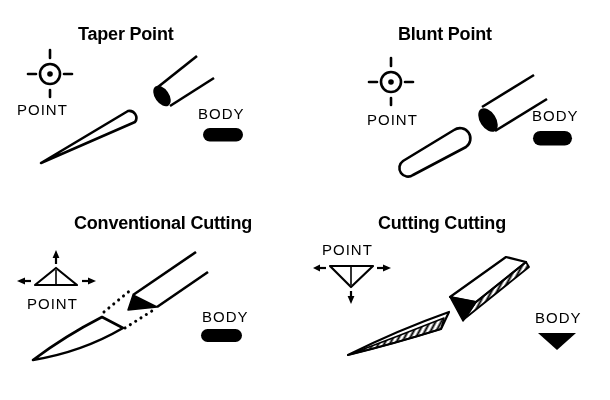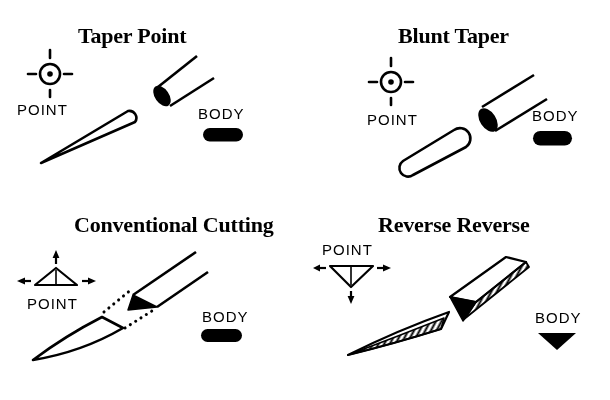--- a/index.html
+++ b/index.html
@@ -3,22 +3,22 @@
 <meta charset="utf-8">
 <style>
   html,body{margin:0;padding:0;background:#ffffff;}
   .canvas{
     position:relative;width:610px;height:400px;background:#ffffff;
     font-family:"Liberation Sans", sans-serif;color:#000;overflow:hidden;
   }
   .quadrant{position:absolute;width:305px;height:200px;}
   .quadrant svg{position:absolute;left:0;top:0;}
   .q-title{
-    position:absolute;margin:0;font-size:22px;font-weight:bold;
-    letter-spacing:-0.2px;white-space:nowrap;line-height:1;font-family:Liberation Serif, serif;
+    position:absolute;margin:0;font-size:18px;font-weight:bold;
+    letter-spacing:-0.2px;white-space:nowrap;line-height:1;
   }
   .lbl{
     position:absolute;font-size:15px;letter-spacing:1px;
     white-space:nowrap;line-height:1;
   }
 </style>
 </head>
 <body>
 
 <div class="canvas">
@@ -61,21 +61,21 @@
       <g>
         <path d="M 98,161 L 149,130 A 10,10 0 0 1 161,147 L 108,175 A 8.6,8.6 0 0 1 98,161 Z" fill="#fff" stroke="#000" stroke-width="2.6" stroke-linejoin="round"></path>
       </g>
       <g>
         <line x1="177" y1="107" x2="229" y2="75" stroke="#000" stroke-width="2.6"></line>
         <line x1="190" y1="131" x2="242" y2="99" stroke="#000" stroke-width="2.6"></line>
         <ellipse cx="183" cy="120" rx="13" ry="8" transform="rotate(57 183 120)" fill="#000"></ellipse>
       </g>
       <rect x="228" y="131" width="39" height="14.5" rx="7.25" fill="#000"></rect>
     </svg>
-    <h2 class="q-title" style="left:93px;top:25px;">Blunt Taper</h2>
+    <h2 class="q-title" style="left:93px;top:25px;">Blunt Point</h2>
     <span class="lbl" style="left:62px;top:112px;">POINT</span>
     <span class="lbl" style="left:227px;top:108px;">BODY</span>
   </section>
 
   <section class="quadrant" style="left:0;top:200px;">
     <svg width="305" height="200" viewBox="0 0 305 200">
       <g>
         <path d="M 56,68 L 77,85 L 35,85 Z" fill="#fff" stroke="#000" stroke-width="2.2" stroke-linejoin="round"></path>
         <line x1="56" y1="70" x2="56" y2="85" stroke="#000" stroke-width="1.6"></line>
         <g stroke="#000" stroke-width="2.2" fill="#000">
@@ -129,18 +129,18 @@
         <polygon points="145,97 201,57 221,62 171,102" fill="#fff" stroke="#000" stroke-width="2.2" stroke-linejoin="round"></polygon>
         <polygon points="171,102 221,62 224,67 158,120" fill="url(#hatch)" stroke="#000" stroke-width="1.8" stroke-linejoin="round"></polygon>
         <polygon points="145,97 171,102 158,121" fill="#000" stroke="#000" stroke-width="1.5" stroke-linejoin="round"></polygon>
       </g>
       <g>
         <path d="M 43,155 Q 93,130 144,112 L 136,129 Q 88,144 43,155 Z" fill="#fff" stroke="#000" stroke-width="2.2" stroke-linejoin="round"></path>
         <path d="M 43,155 Q 91,137 139,118 L 136,129 Q 88,144 43,155 Z" fill="url(#hatch)" stroke="#000" stroke-width="1.5" stroke-linejoin="round"></path>
       </g>
       <polygon points="233,133 271,133 252,150" fill="#000"></polygon>
     </svg>
-    <h2 class="q-title" style="left:73px;top:14px;">Reverse Reverse</h2>
+    <h2 class="q-title" style="left:73px;top:14px;">Cutting Cutting</h2>
     <span class="lbl" style="left:17px;top:42px;">POINT</span>
     <span class="lbl" style="left:230px;top:110px;">BODY</span>
   </section>
 
 </div>
 
 </body></html>

